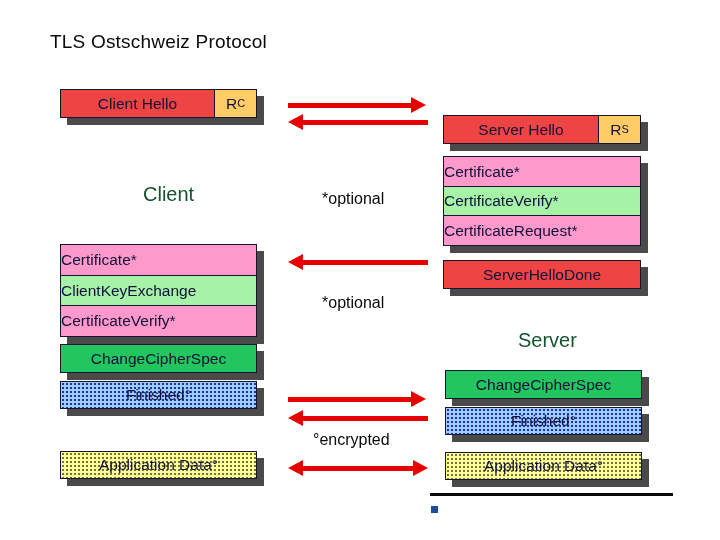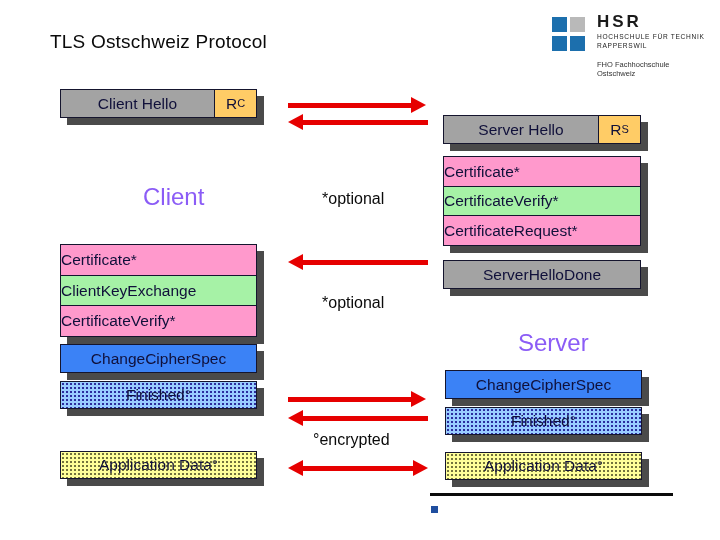--- a/index.html
+++ b/index.html
@@ -20,24 +20,24 @@
     letter-spacing:3px; color:#1a1a1a;}
   .logo-line1{position:absolute; left:51px; top:17px; font-size:6.6px; letter-spacing:0.7px; color:#222;}
   .logo-line2{position:absolute; left:51px; top:26px; font-size:6.6px; letter-spacing:0.7px; color:#222;}
   .logo-sub{position:absolute; left:51px; top:44px; font-size:7.5px; color:#333;}
   
   .msg{
     position:absolute; box-sizing:border-box; border:1.5px solid #15152e;
     display:flex; align-items:center; justify-content:center;
     font-size:15.5px; color:#10103a; box-shadow:7px 7px 0 #4a4a4a;
   }
-  .blue{background:#a3a3a3;}
+  .blue{background:#ef4444;}
   .pink{background:#ff99cc;}
   .green{background:#a6f2a6;}
-  .lavender{background:#3b82f6;}
+  .lavender{background:#22c55e;}
   .dot-blue{
     background-color:#99ccff;
     background-image:radial-gradient(#27279b 0.7px, transparent 0.9px);
     background-size:4px 4px;
   }
   .dot-yellow{
     background-color:#ffff99;
     background-image:radial-gradient(#6e6e3a 0.7px, transparent 0.9px);
     background-size:4px 4px;
   }
@@ -48,21 +48,21 @@
     display:flex; align-items:center; justify-content:center; box-sizing:border-box;
   }
   .nonce sub{font-size:11px; line-height:1;}
   .stack{position:absolute; box-shadow:7px 7px 0 #4a4a4a;}
   .stack .row{
     box-sizing:border-box; border:1.5px solid #15152e; display:flex; align-items:center;
     justify-content:flex-start; font-size:15.5px; color:#10103a;
   }
   .stack .row + .row{margin-top:-1.5px;}
   
-  .actor{position:absolute; font-size:24px; color:#8b5cf6; white-space:nowrap;}
+  .actor{position:absolute; font-size:20px; color:#14532d; white-space:nowrap;}
   .note{position:absolute; font-size:16px; color:#0a0a0a; white-space:nowrap; text-align:center;}
   
   .arrow{position:absolute; height:16px; display:flex; align-items:center;}
   .shaft{flex:1; height:5px; background:#e60000;}
   .head-r{width:0; height:0; border-top:8px solid transparent; border-bottom:8px solid transparent;
     border-left:15px solid #e60000;}
   .head-l{width:0; height:0; border-top:8px solid transparent; border-bottom:8px solid transparent;
     border-right:15px solid #e60000;}
   
   .footer-line{position:absolute; left:430px; top:493px; width:243px; height:2.5px; background:#0a0a0a;}
@@ -70,30 +70,20 @@
   .footer-text{position:absolute; left:430px; top:503px; width:243px; text-align:right;
     font-size:10.5px; color:#1a1a1a;}
 </style>
 </head>
 <body>
 
 <div class="slide">
 
   <div class="title">TLS Ostschweiz Protocol</div>
 
-  <div class="logo">
-    <div class="sq sq-blue" style="left:6px;top:1px;"></div>
-    <div class="sq sq-gray" style="left:24px;top:1px;"></div>
-    <div class="sq sq-blue" style="left:6px;top:20px;"></div>
-    <div class="sq sq-blue" style="left:24px;top:20px;"></div>
-    <div class="logo-acronym">HSR</div>
-    <div class="logo-line1">HOCHSCHULE FÜR TECHNIK</div>
-    <div class="logo-line2">RAPPERSWIL</div>
-    <div class="logo-sub">FHO Fachhochschule Ostschweiz</div>
-  </div>
 
   <div class="msg blue hello-box" style="left:60px;top:89px;width:197px;height:29px;">
     <div class="hello-label">Client Hello</div>
     <div class="nonce">
         <span>R</span>
         <sub>C</sub>
       </div>
   </div>
 
   <div class="actor" style="left:143px;top:183px;">Client</div>

